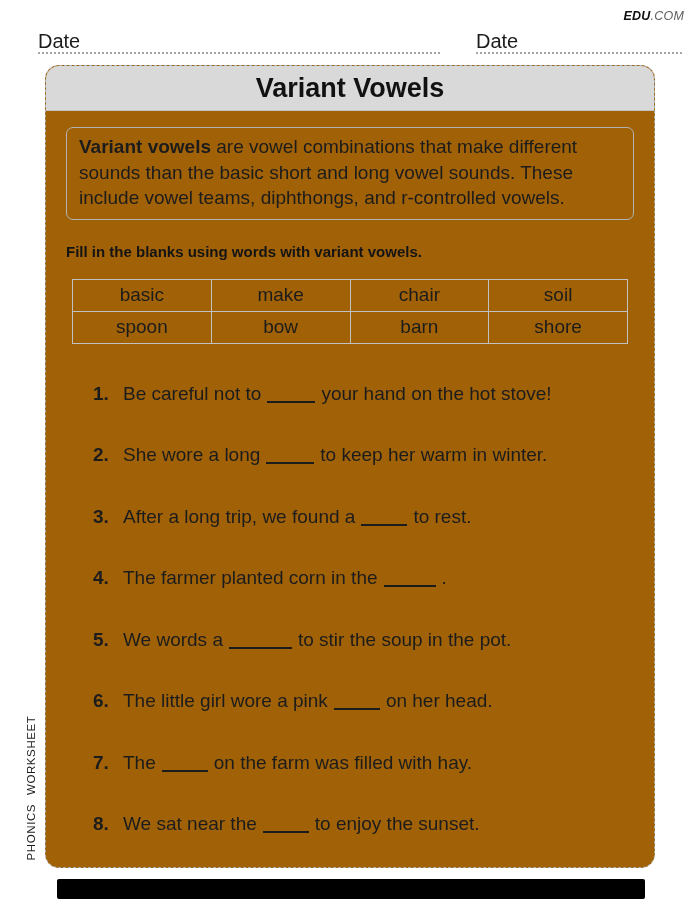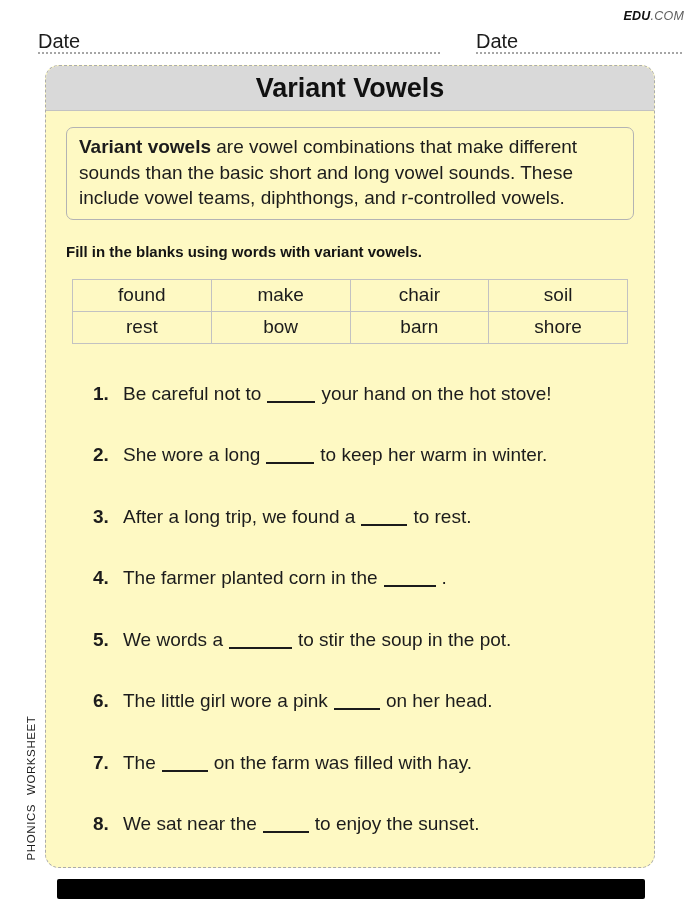--- a/index.html
+++ b/index.html
@@ -46,21 +46,21 @@
 
   
   .card {
     position: absolute;
     left: 45px;
     top: 65px;
     width: 610px;
     height: 803px;
     border: 1px dashed #ababab;
     border-radius: 14px;
-    background: #fef9c3;
+    background: #a16207;
   }
   .card-title {
     height: 45px;
     line-height: 44px;
     background: #d9d9d9;
     border-bottom: 1px solid #c2c2c2;
     border-radius: 13px 13px 0 0;
     text-align: center;
     font-size: 27px;
     font-weight: 700;
@@ -170,27 +170,27 @@
 
       <div class="def-box">
         <span class="lead">Variant vowels</span><span> are vowel combinations that make different sounds than the basic short and long vowel sounds. These include vowel teams, diphthongs, and r-controlled vowels.</span>
       </div>
 
       <div class="instruction">Fill in the blanks using words with variant vowels.</div>
 
       <table class="word-bank">
         <tbody id="word-bank-body">
             <tr>
-              <td>found</td>
+              <td>basic</td>
               <td>make</td>
               <td>chair</td>
               <td>soil</td>
             </tr>
             <tr>
-              <td>rest</td>
+              <td>spoon</td>
               <td>bow</td>
               <td>barn</td>
               <td>shore</td>
             </tr>
           </tbody>
       </table>
 
       <div class="questions" id="questions">
           <div class="question">
             <span class="qnum">1.</span>

